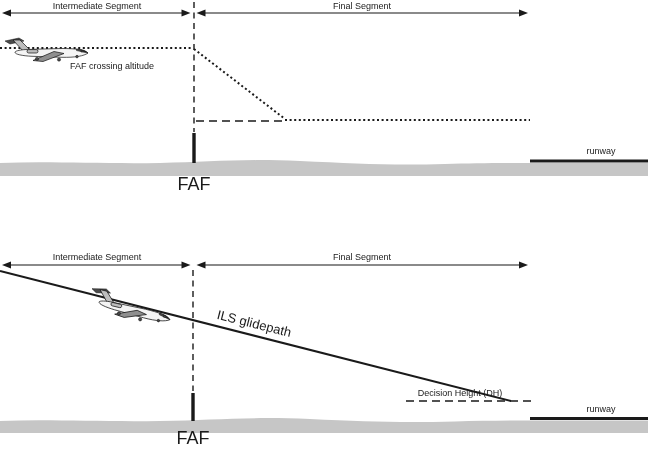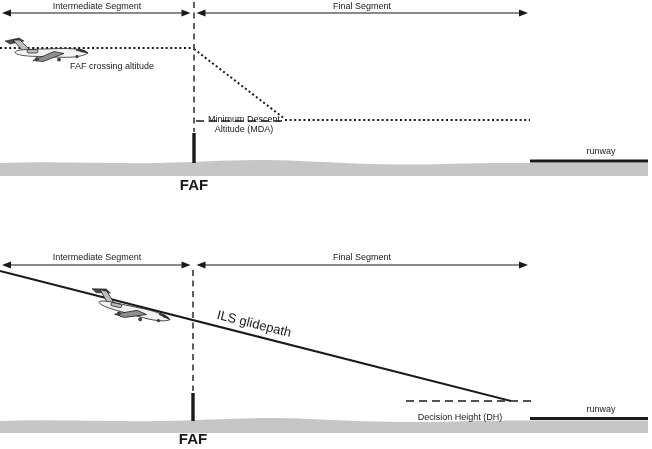--- a/index.html
+++ b/index.html
@@ -5,21 +5,21 @@
   :root{
     --ground:#c6c6c6; --line:#1a1a1a; --arrow-shaft:#8a8a8a;
     --aircraft-body:#f4f4f4; --aircraft-shade:#8f8f8f;
   }
   html,body{margin:0;padding:0;background:#fff;}
   .stage{position:relative;width:648px;height:449px;overflow:hidden;
          font-family:"Liberation Sans", sans-serif;color:var(--line);}
   .overlay{position:absolute;left:0;top:0;}
   .label{position:absolute;font-size:9px;line-height:10px;white-space:nowrap;color:var(--line);}
   .center{text-align:center;}
-  .faf-label{font-size:15px;line-height:13px;font-weight:bold;}
+  .faf-label{font-size:18px;line-height:13px;}
   .ils-label{font-size:13px;line-height:13px;transform:rotate(14deg);transform-origin:0 0;}
   
   .dotted{stroke:var(--line);stroke-width:2;stroke-dasharray:2 2.6;fill:none;}
   .dash-lvl{stroke:var(--line);stroke-width:1.6;stroke-dasharray:8 5;fill:none;}
   .vdash{stroke:var(--line);stroke-width:1.4;stroke-dasharray:6 4.5;fill:none;}
   .solid{stroke:var(--line);stroke-width:2;fill:none;}
   .shaft{stroke:var(--arrow-shaft);stroke-width:2;}
   .head{fill:var(--line);stroke:none;}
   .ground{fill:var(--ground);stroke:none;}
   .bar{fill:var(--line);}
@@ -91,27 +91,23 @@
       <line class="vdash" x1="193" y1="270" x2="193" y2="391"></line>
       <rect class="marker" x="191.3" y="393" width="3.4" height="28"></rect>
 
       <use href="#jet" transform="translate(88,292) rotate(13.5,42,14)"></use>
     </g>
   </svg>
 
   <div class="label center" style="left:20px;top:1px;width:154px;">Intermediate Segment</div>
   <div class="label center" style="left:287px;top:1px;width:150px;">Final Segment</div>
   <div class="label" style="left:70px;top:61px;">FAF crossing altitude</div>
-  <div class="label center" style="left:194px;top:114px;width:100px;">
-    <div>Minimum Descent</div>
-    <div>Altitude (MDA)</div>
-  </div>
   <div class="label center" style="left:571px;top:146px;width:60px;">runway</div>
   <div class="label center faf-label" style="left:164px;top:178px;width:60px;">FAF</div>
 
   <div class="label center" style="left:20px;top:252px;width:154px;">Intermediate Segment</div>
   <div class="label center" style="left:287px;top:252px;width:150px;">Final Segment</div>
   <div class="label ils-label" style="left:219px;top:308px;">ILS glidepath</div>
-  <div class="label center" style="left:405px;top:412px;width:110px;">Decision Height (DH)</div>
+  <div class="label center" style="left:405px;top:388px;width:110px;">Decision Height (DH)</div>
   <div class="label center" style="left:571px;top:404px;width:60px;">runway</div>
   <div class="label center faf-label" style="left:163px;top:432px;width:60px;">FAF</div>
 
 </div>
 
 </body></html>

